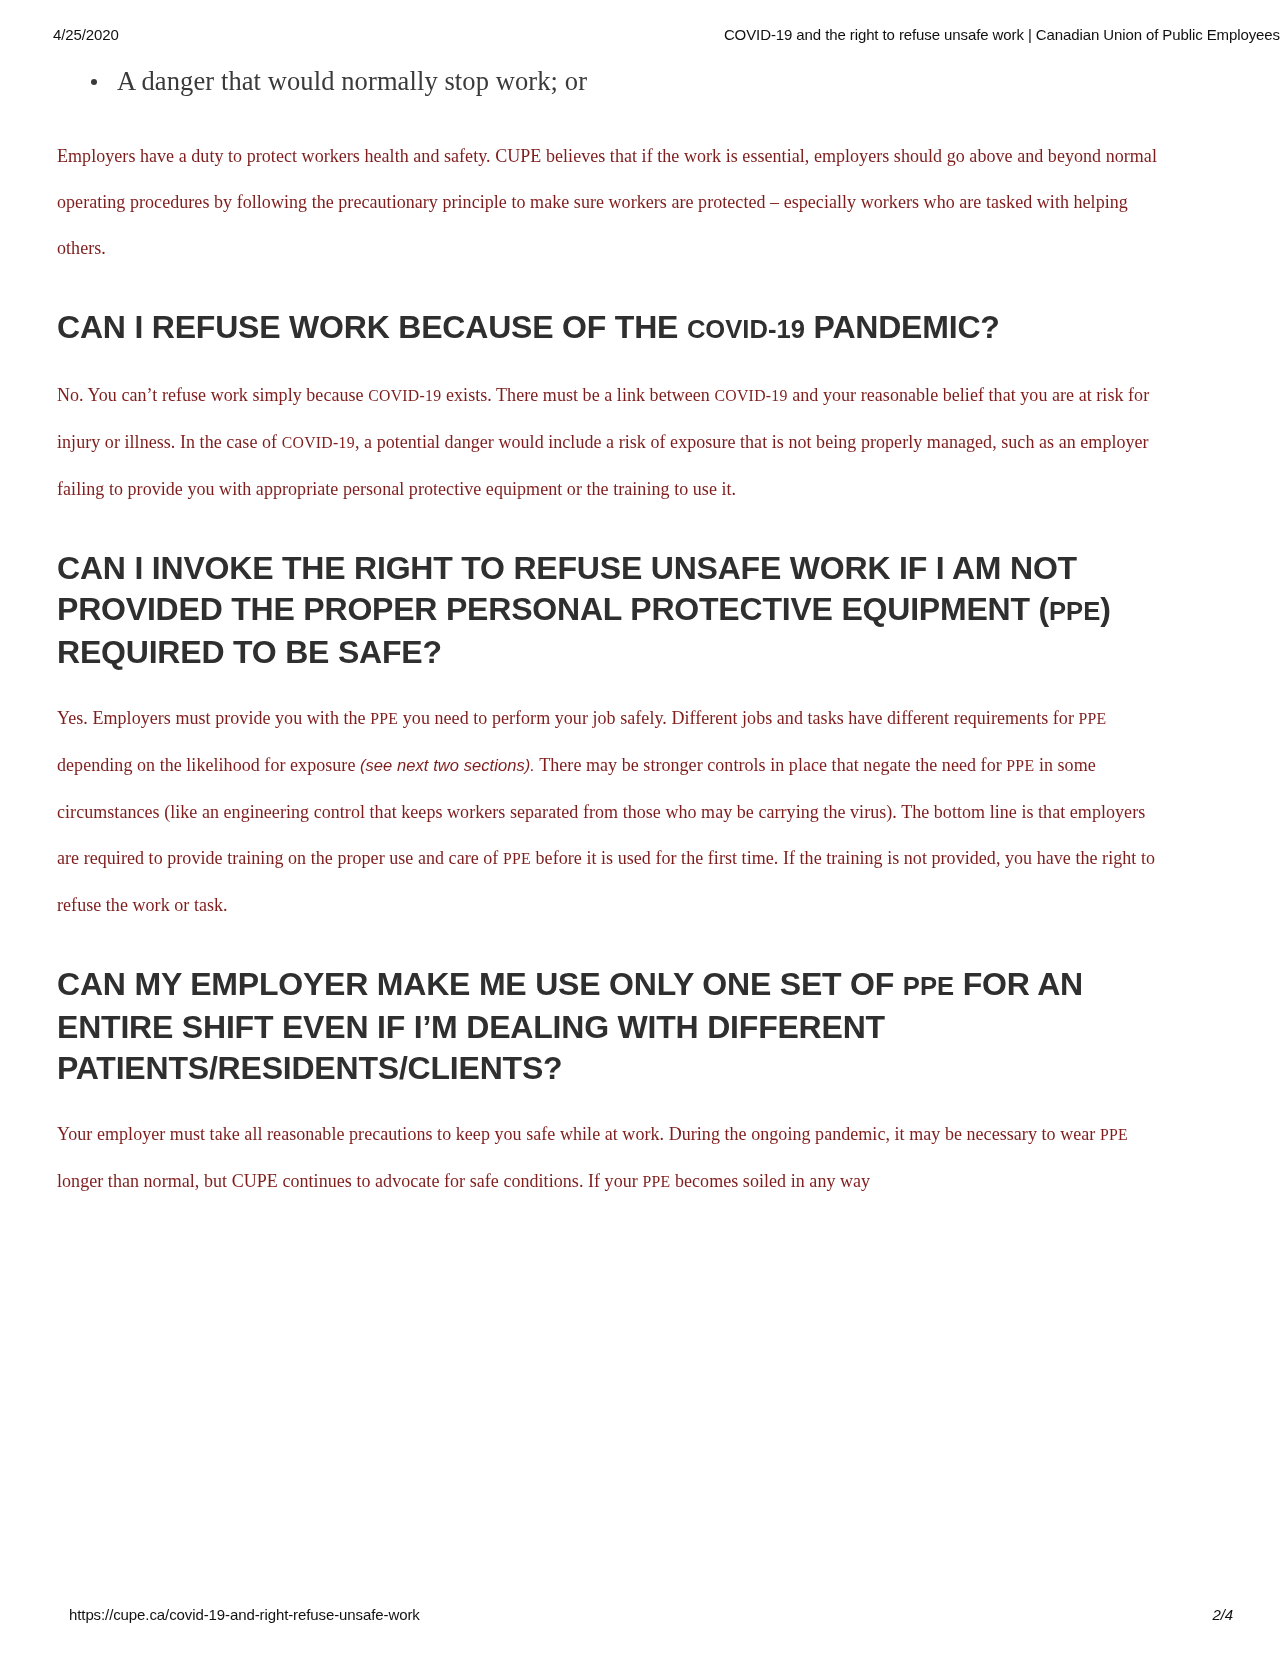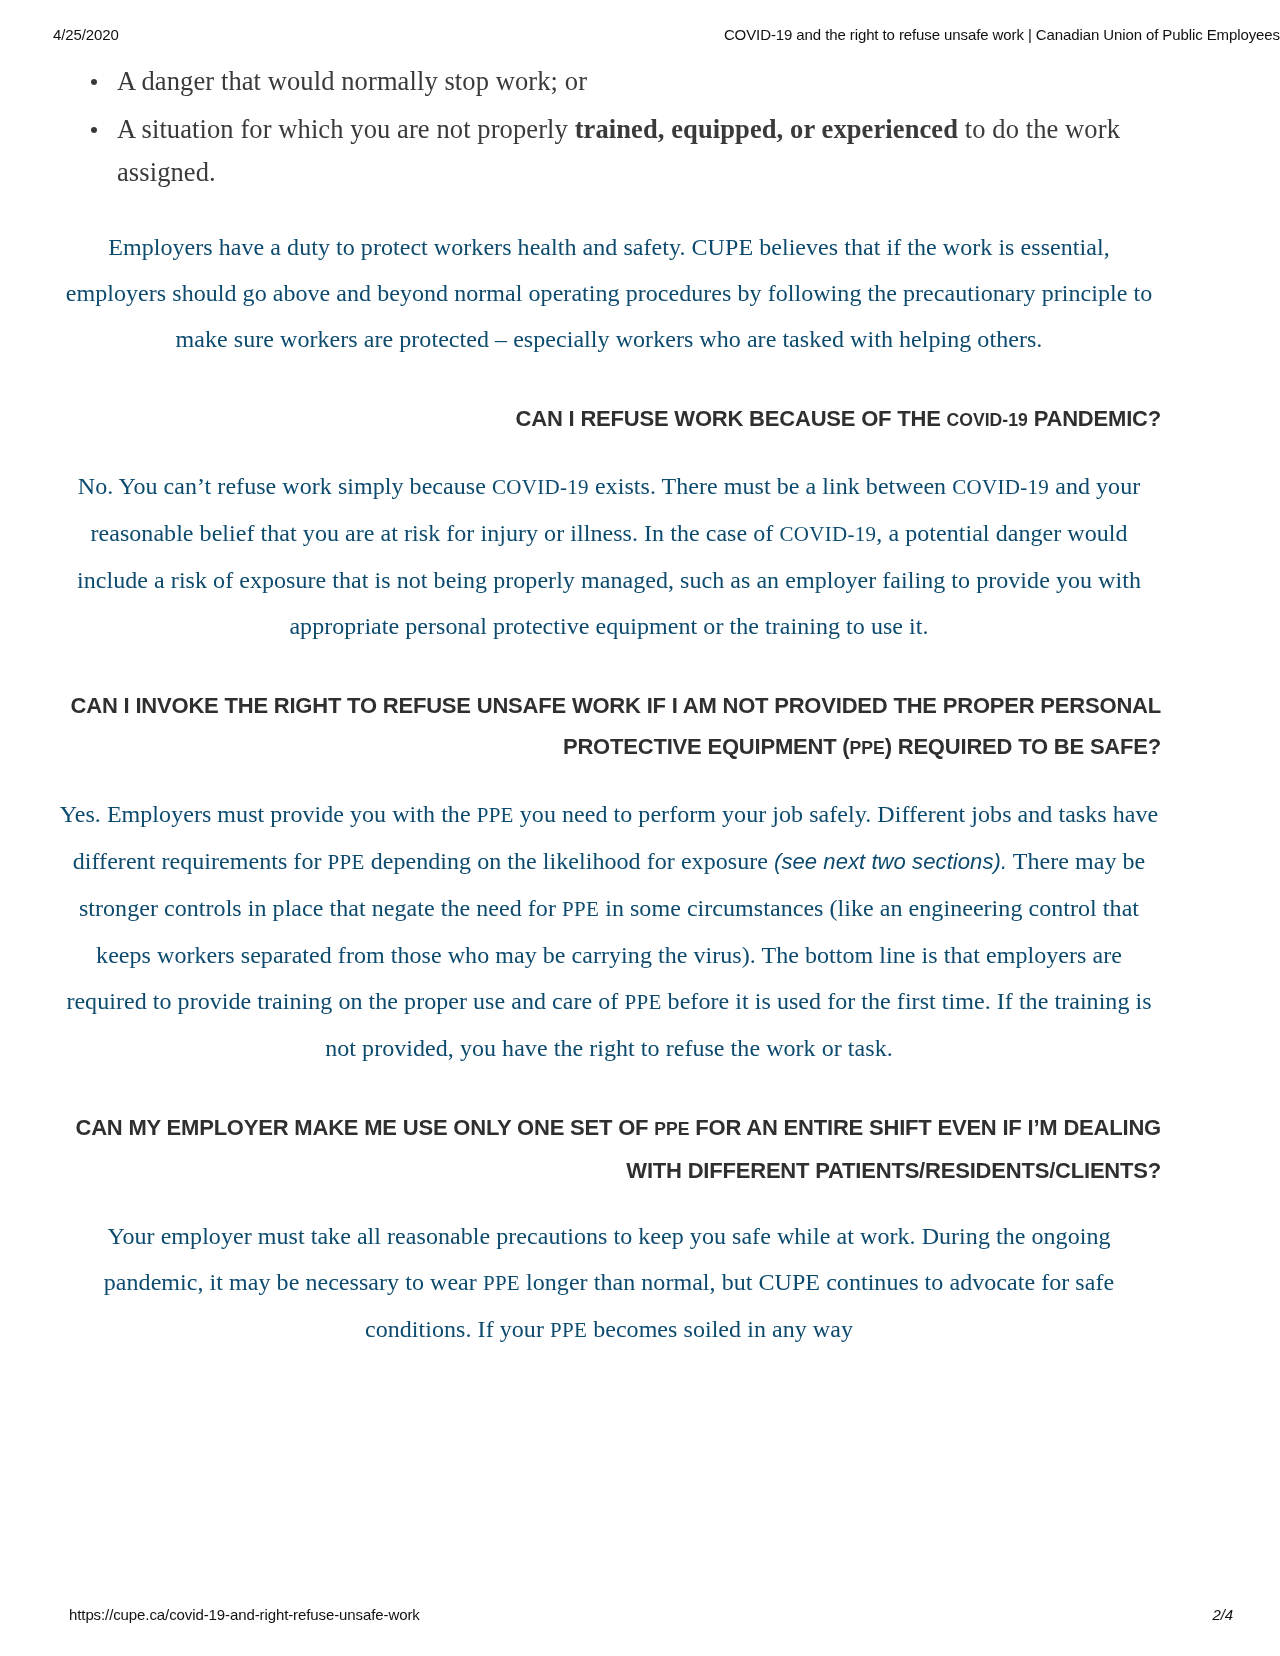--- a/index.html
+++ b/index.html
@@ -78,53 +78,52 @@
     left: 34px;
     top: 19px;
     width: 6px;
     height: 6px;
     background: #3a3a3a;
     border-radius: 50%;
   }
 
   
   p.body {
-    font-size: 24px;
+    font-size: 18px;
     line-height: 46px;
-    color: #0c4a6e;
+    color: #7f1d1d;
     margin: 22px 0 0 0;
     letter-spacing: 0.05px;
-    text-align: center;
+    text-align: left;
   }
   p.body.first-after-list { margin-top: 30px; }
 
   .smallcap {
     font-size: 0.875em;
     letter-spacing: 0.3px;
   }
   .ital {
     font-style: italic;
     font-family: "Liberation Sans", "DejaVu Sans", sans-serif;
     font-size: 0.92em;
   }
   .bold-serif {
     font-weight: bold;
   }
 
   
   h2.qhead {
     font-family: "Liberation Sans", "DejaVu Sans", sans-serif;
     font-weight: bold;
-    font-size: 22px;
+    font-size: 32px;
     line-height: 41px;
     color: #2f2f2f;
     margin: 36px 0 0 0;
     letter-spacing: -0.2px;
     text-transform: uppercase;
-    text-align: right;
   }
   h2.qhead .hsmall {
     font-size: 0.80em;
     letter-spacing: 0px;
   }
 
   
   .print-footer {
     position: absolute;
     bottom: 28px;
@@ -160,23 +159,20 @@
     <span class="ph-date">4/25/2020</span>
     <span class="ph-title">COVID-19 and the right to refuse unsafe work | Canadian Union of Public Employees</span>
   </div>
 
   <div class="content">
 
     <ul class="bullets">
       <li>
         <span>A danger that would normally stop work; or</span>
       </li>
-      <li>
-        <span>A situation for which you are not properly </span><span class="bold-serif">trained, equipped, or experienced</span><span> to do the work assigned.</span>
-      </li>
     </ul>
 
     <p class="body first-after-list">Employers have a duty to protect workers health and safety. CUPE believes that if the work is essential, employers should go above and beyond normal operating procedures by following the precautionary principle to make sure workers are protected – especially workers who are tasked with helping others.</p>
 
     <h2 class="qhead"><span>CAN I REFUSE WORK BECAUSE OF THE </span><span class="hsmall">COVID-19</span><span> PANDEMIC?</span></h2>
     <p class="body"><span>No. You can’t refuse work simply because </span><span class="smallcap">COVID-19</span><span> exists. There must be a link between </span><span class="smallcap">COVID-19</span><span> and your reasonable belief that you are at risk for injury or illness. In the case of </span><span class="smallcap">COVID-19</span><span>, a potential danger would include a risk of exposure that is not being properly managed, such as an employer failing to provide you with appropriate personal protective equipment or the training to use it.</span></p>
 
     <h2 class="qhead"><span>CAN I INVOKE THE RIGHT TO REFUSE UNSAFE WORK IF I AM NOT PROVIDED THE PROPER PERSONAL PROTECTIVE EQUIPMENT (</span><span class="hsmall">PPE</span><span>) REQUIRED TO BE SAFE?</span></h2>
     <p class="body"><span>Yes. Employers must provide you with the </span><span class="smallcap">PPE</span><span> you need to perform your job safely. Different jobs and tasks have different requirements for </span><span class="smallcap">PPE</span><span> depending on the likelihood for exposure </span><span class="ital">(see next two sections).</span><span> There may be stronger controls in place that negate the need for </span><span class="smallcap">PPE</span><span> in some circumstances (like an engineering control that keeps workers separated from those who may be carrying the virus). The bottom line is that employers are required to provide training on the proper use and care of </span><span class="smallcap">PPE</span><span> before it is used for the first time. If the training is not provided, you have the right to refuse the work or task.</span></p>
 

